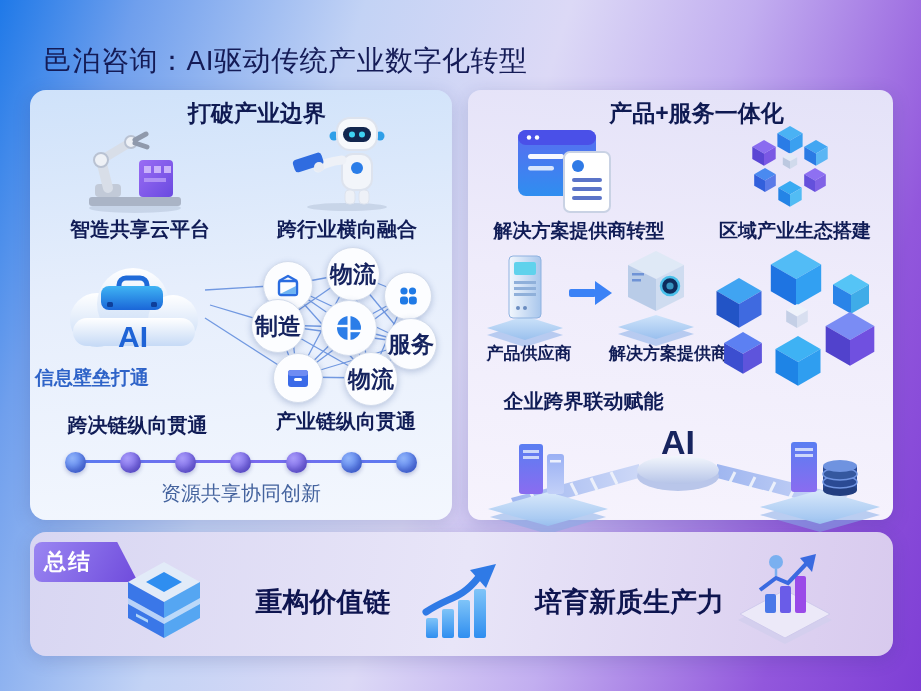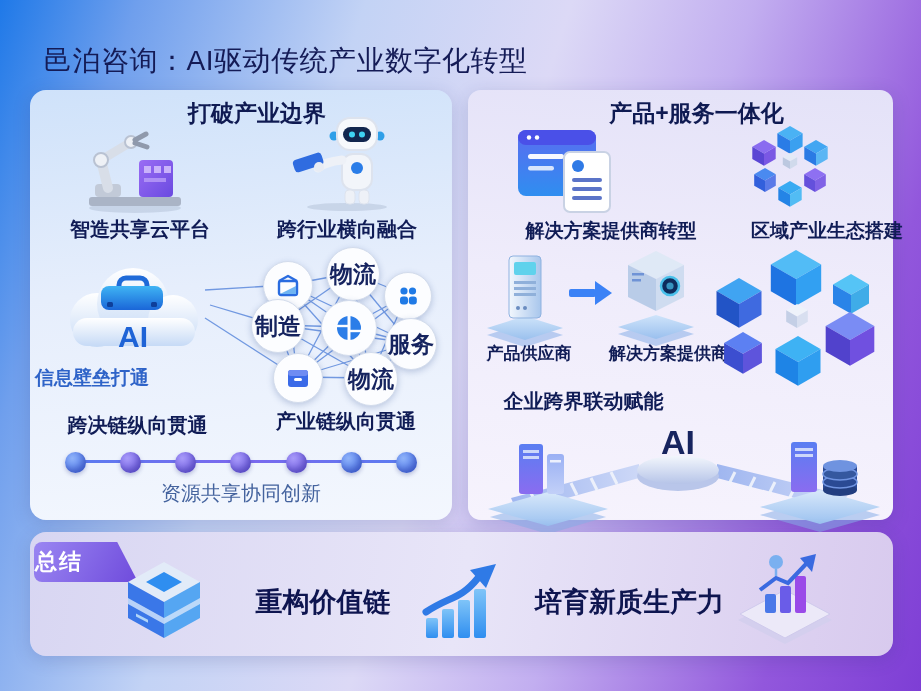--- a/index.html
+++ b/index.html
@@ -16,21 +16,21 @@
   .panel-left{left:30px;top:90px;width:422px;height:430px;
     background:linear-gradient(175deg,#cfe2fa 0%,#e6eefc 45%,#f3f7fe 100%);}
   .panel-right{left:468px;top:90px;width:425px;height:430px;
     background:linear-gradient(185deg,#e4e2f8 0%,#efecfb 45%,#f6f3fd 100%);border-radius:13px;}
   .panel-bottom{left:30px;top:532px;width:863px;height:124px;
     background:linear-gradient(100deg,#d8d6f2 0%,#e8e5f8 50%,#d8caee 100%);}
   .p-header{position:absolute;top:8px;left:0;width:100%;text-align:center;
     font-size:23px;font-weight:800;color:#0f1a52;margin-left:16px;}
   .lbl{position:absolute;font-weight:800;color:#101c56;text-align:center;}
   .lbl-20{font-size:20px;}
-  .lbl-19{font-size:19px;margin-left:32px;}
+  .lbl-19{font-size:19px;}
   .lbl-17{font-size:17px;}
   .cap-blue{position:absolute;font-weight:800;color:#2e63c8;text-align:left;font-size:19px;}
   .cap-steel{position:absolute;font-weight:400;color:#44639e;text-align:center;font-size:20px;}
   .abs{position:absolute;}
   svg{display:block;overflow:visible;}
   
   .node{position:absolute;border-radius:50%;background:#fcfdff;border:1px solid #d3dcec;
     box-shadow:0 2px 6px rgba(40,70,140,.25);display:flex;align-items:center;justify-content:center;
     font-weight:800;color:#15235f;}
   .node-txt{font-size:23px;}
@@ -41,21 +41,21 @@
     background:linear-gradient(90deg,#5a7cf0,#7c68ee,#5a7cf0);border-radius:2px;}
   .dot{position:relative;width:21px;height:21px;border-radius:50%;
     box-shadow:inset -3px -4px 6px rgba(30,30,120,.35),0 2px 4px rgba(50,60,140,.3);}
   .d-b{background:radial-gradient(circle at 35% 30%,#8fb2f8,#3f6ef0);}
   .d-p{background:radial-gradient(circle at 35% 30%,#a79af8,#6b54e6);}
   
   .badge{position:absolute;left:4px;top:10px;width:104px;height:40px;
     background:linear-gradient(120deg,#9a86f2,#6f4bdc);
     clip-path:polygon(0 0,80% 0,100% 100%,0 100%);
     display:flex;align-items:center;border-radius:8px 0 0 8px;}
-  .badge span{color:#fff;font-weight:800;font-size:22px;padding-left:1px;letter-spacing:2px;}
+  .badge span{color:#fff;font-weight:800;font-size:22px;padding-left:10px;letter-spacing:2px;}
   .sum-lbl{position:absolute;font-size:27px;font-weight:800;color:#0e1550;}
 </style>
 </head>
 <body>
 
 <div class="stage">
 
   <div class="title">邑泊咨询：AI驱动传统产业数字化转型</div>
 
   <div class="panel panel-left">

